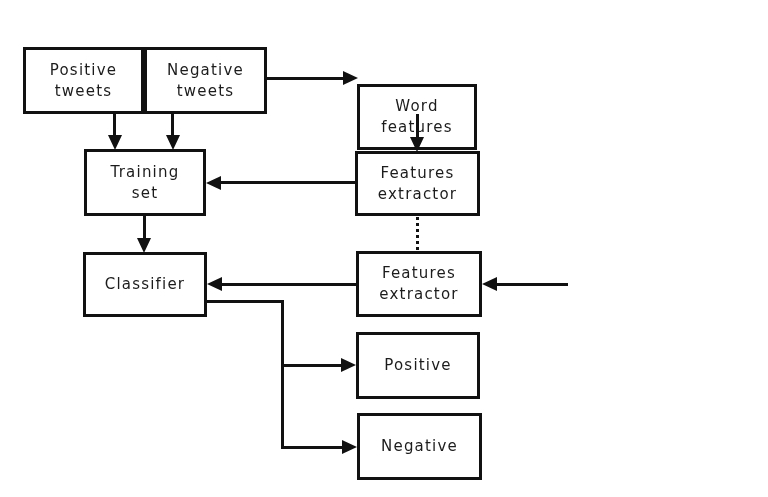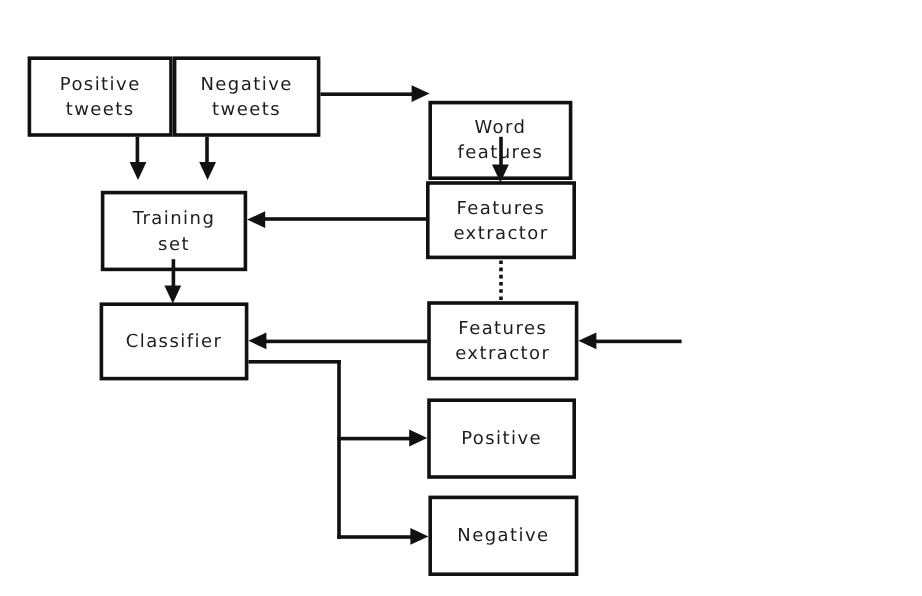--- a/index.html
+++ b/index.html
@@ -82,21 +82,21 @@
   <div class="box" style="left:144px; top:47px; width:123px; height:67px;">
     <span>Negative
 tweets</span>
   </div>
 
   <div class="box" style="left:357px; top:48px; width:120px; height:66px;margin-top:36px;">
     <span>Word
 features</span>
   </div>
 
-  <div class="box" style="left:84px; top:159px; width:122px; height:67px;">
+  <div class="box" style="left:84px; top:149px; width:122px; height:67px;">
     <span>Training
 set</span>
   </div>
 
   <div class="box" style="left:355px; top:151px; width:125px; height:65px;">
     <span>Features
 extractor</span>
   </div>
 
   <div class="box" style="left:83px; top:252px; width:124px; height:65px;">

